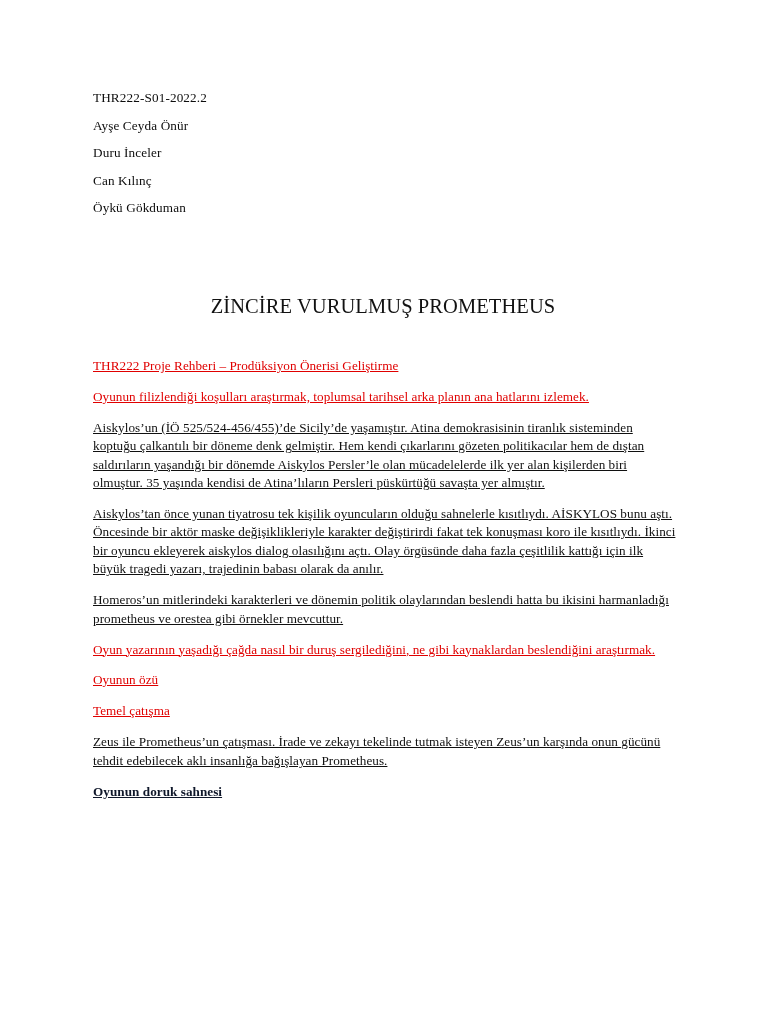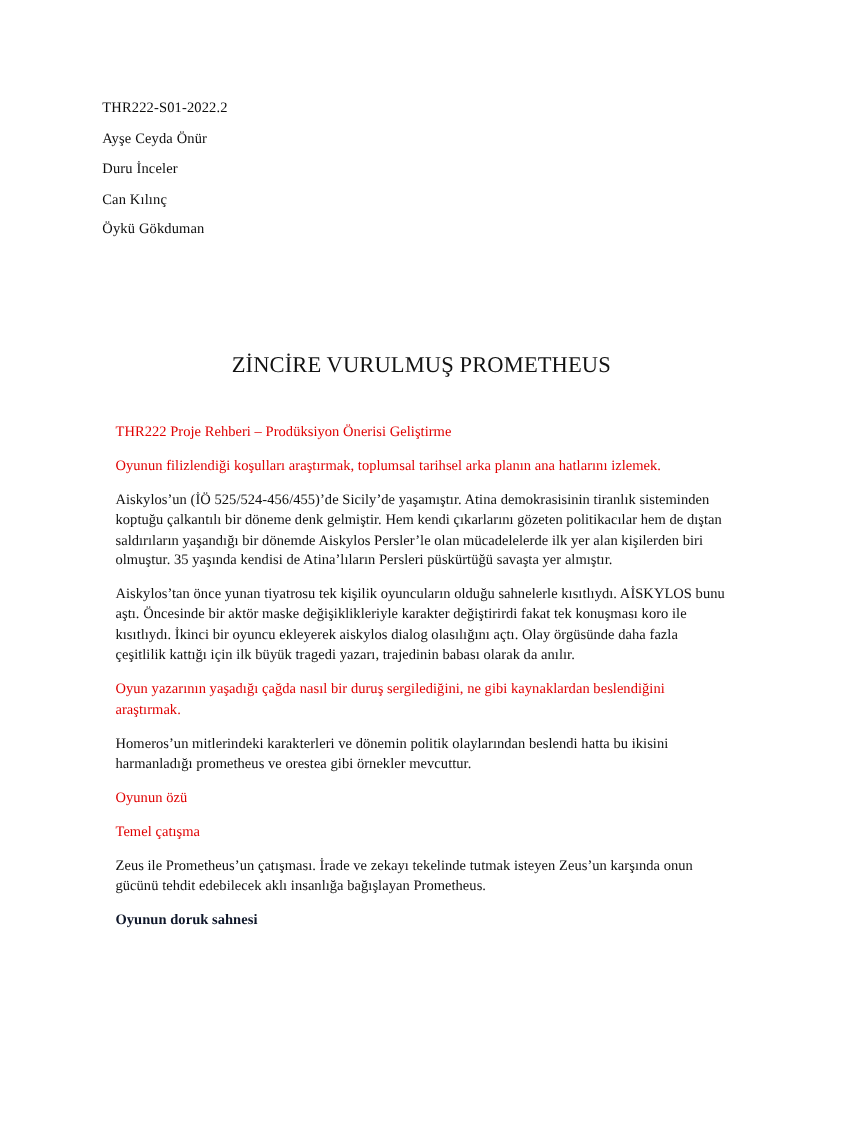--- a/index.html
+++ b/index.html
@@ -38,38 +38,39 @@
 
   .header-line {
     font-size: 13.2px;
     line-height: 27.5px;
     color: #0d0d0d;
     letter-spacing: 0.01em;
   }
 
   
   .doc-title {
-    margin: 98px 0 0 0;
+    margin: 72px 0 0 0;
     text-align: center;
     font-size: 20.5px;
     font-weight: 400;
     line-height: 1.25;
     color: #121212;
     letter-spacing: 0.004em;
     padding-right: 4px;
   }
 
   
   .para {
-    margin: 12px;
+    margin: 0;
     font-size: 13.2px;
     line-height: 18.4px;
     color: #101010;
     text-align: left;
     letter-spacing: 0.003em;
+    text-decoration: underline;
   }
 
   .para + .para {
     margin-top: 12.5px;
   }
 
   .red {
     color: #e00000;
   }
 
@@ -104,23 +105,23 @@
     <div class="gap-top-1">
 
       <p class="para red">THR222 Proje Rehberi – Prodüksiyon Önerisi Geliştirme</p>
 
       <p class="para red gap-top-2">Oyunun filizlendiği koşulları araştırmak, toplumsal tarihsel arka planın ana hatlarını izlemek.</p>
 
       <p class="para gap-top-4">Aiskylos’un (İÖ 525/524-456/455)’de Sicily’de yaşamıştır. Atina demokrasisinin tiranlık sisteminden koptuğu çalkantılı bir döneme denk gelmiştir. Hem kendi çıkarlarını gözeten politikacılar hem de dıştan saldırıların yaşandığı bir dönemde Aiskylos Persler’le olan mücadelelerde ilk yer alan kişilerden biri olmuştur. 35 yaşında kendisi de Atina’lıların Persleri püskürtüğü savaşta yer almıştır.</p>
 
       <p class="para gap-top-3">Aiskylos’tan önce yunan tiyatrosu tek kişilik oyuncuların olduğu sahnelerle kısıtlıydı. AİSKYLOS bunu aştı. Öncesinde bir aktör maske değişiklikleriyle karakter değiştirirdi fakat tek konuşması koro ile kısıtlıydı. İkinci bir oyuncu ekleyerek aiskylos dialog olasılığını açtı. Olay örgüsünde daha fazla çeşitlilik kattığı için ilk büyük tragedi yazarı, trajedinin babası olarak da anılır.</p>
 
+      <p class="para gap-top-3">Homeros’un mitlerindeki karakterleri ve dönemin politik olaylarından beslendi hatta bu ikisini harmanladığı prometheus ve orestea gibi örnekler mevcuttur.</p>
+
       <p class="para red gap-top-3">Oyun yazarının yaşadığı çağda nasıl bir duruş sergilediğini, ne gibi kaynaklardan beslendiğini araştırmak.</p>
-
-      <p class="para gap-top-3">Homeros’un mitlerindeki karakterleri ve dönemin politik olaylarından beslendi hatta bu ikisini harmanladığı prometheus ve orestea gibi örnekler mevcuttur.</p>
 
       <p class="para red gap-top-3">Oyunun özü</p>
 
 
       <p class="para red gap-top-3">Temel çatışma</p>
 
       <p class="para gap-top-3">Zeus ile Prometheus’un çatışması. İrade ve zekayı tekelinde tutmak isteyen Zeus’un karşında onun gücünü tehdit edebilecek aklı insanlığa bağışlayan Prometheus.</p>
 
       <p class="para red-strong gap-top-5">Oyunun doruk sahnesi</p>
 

